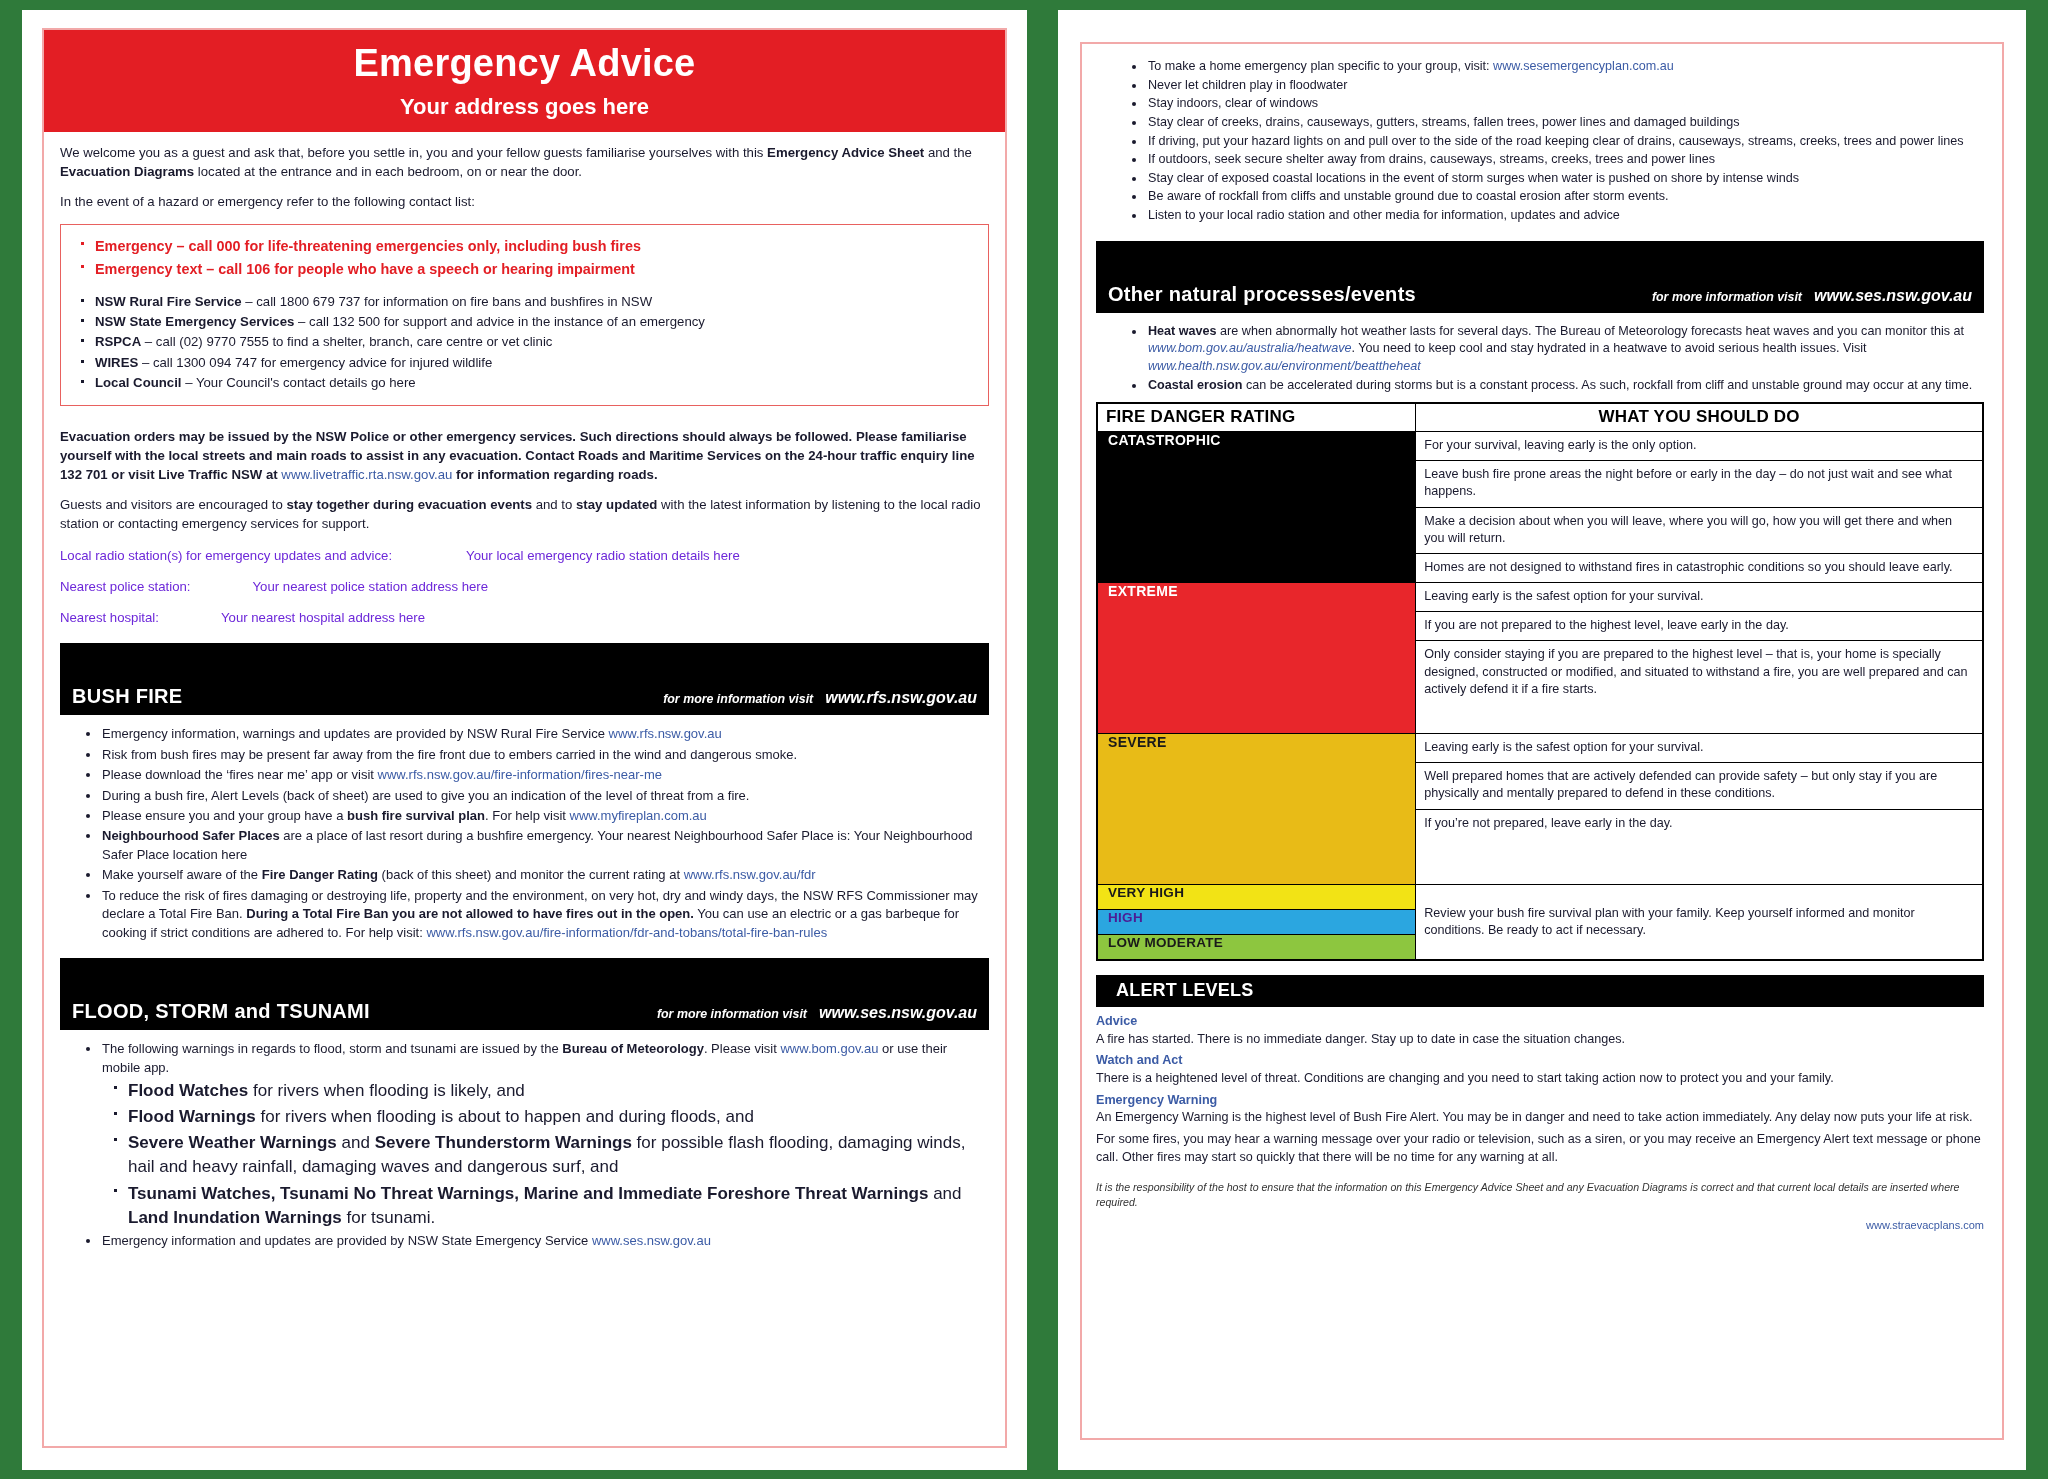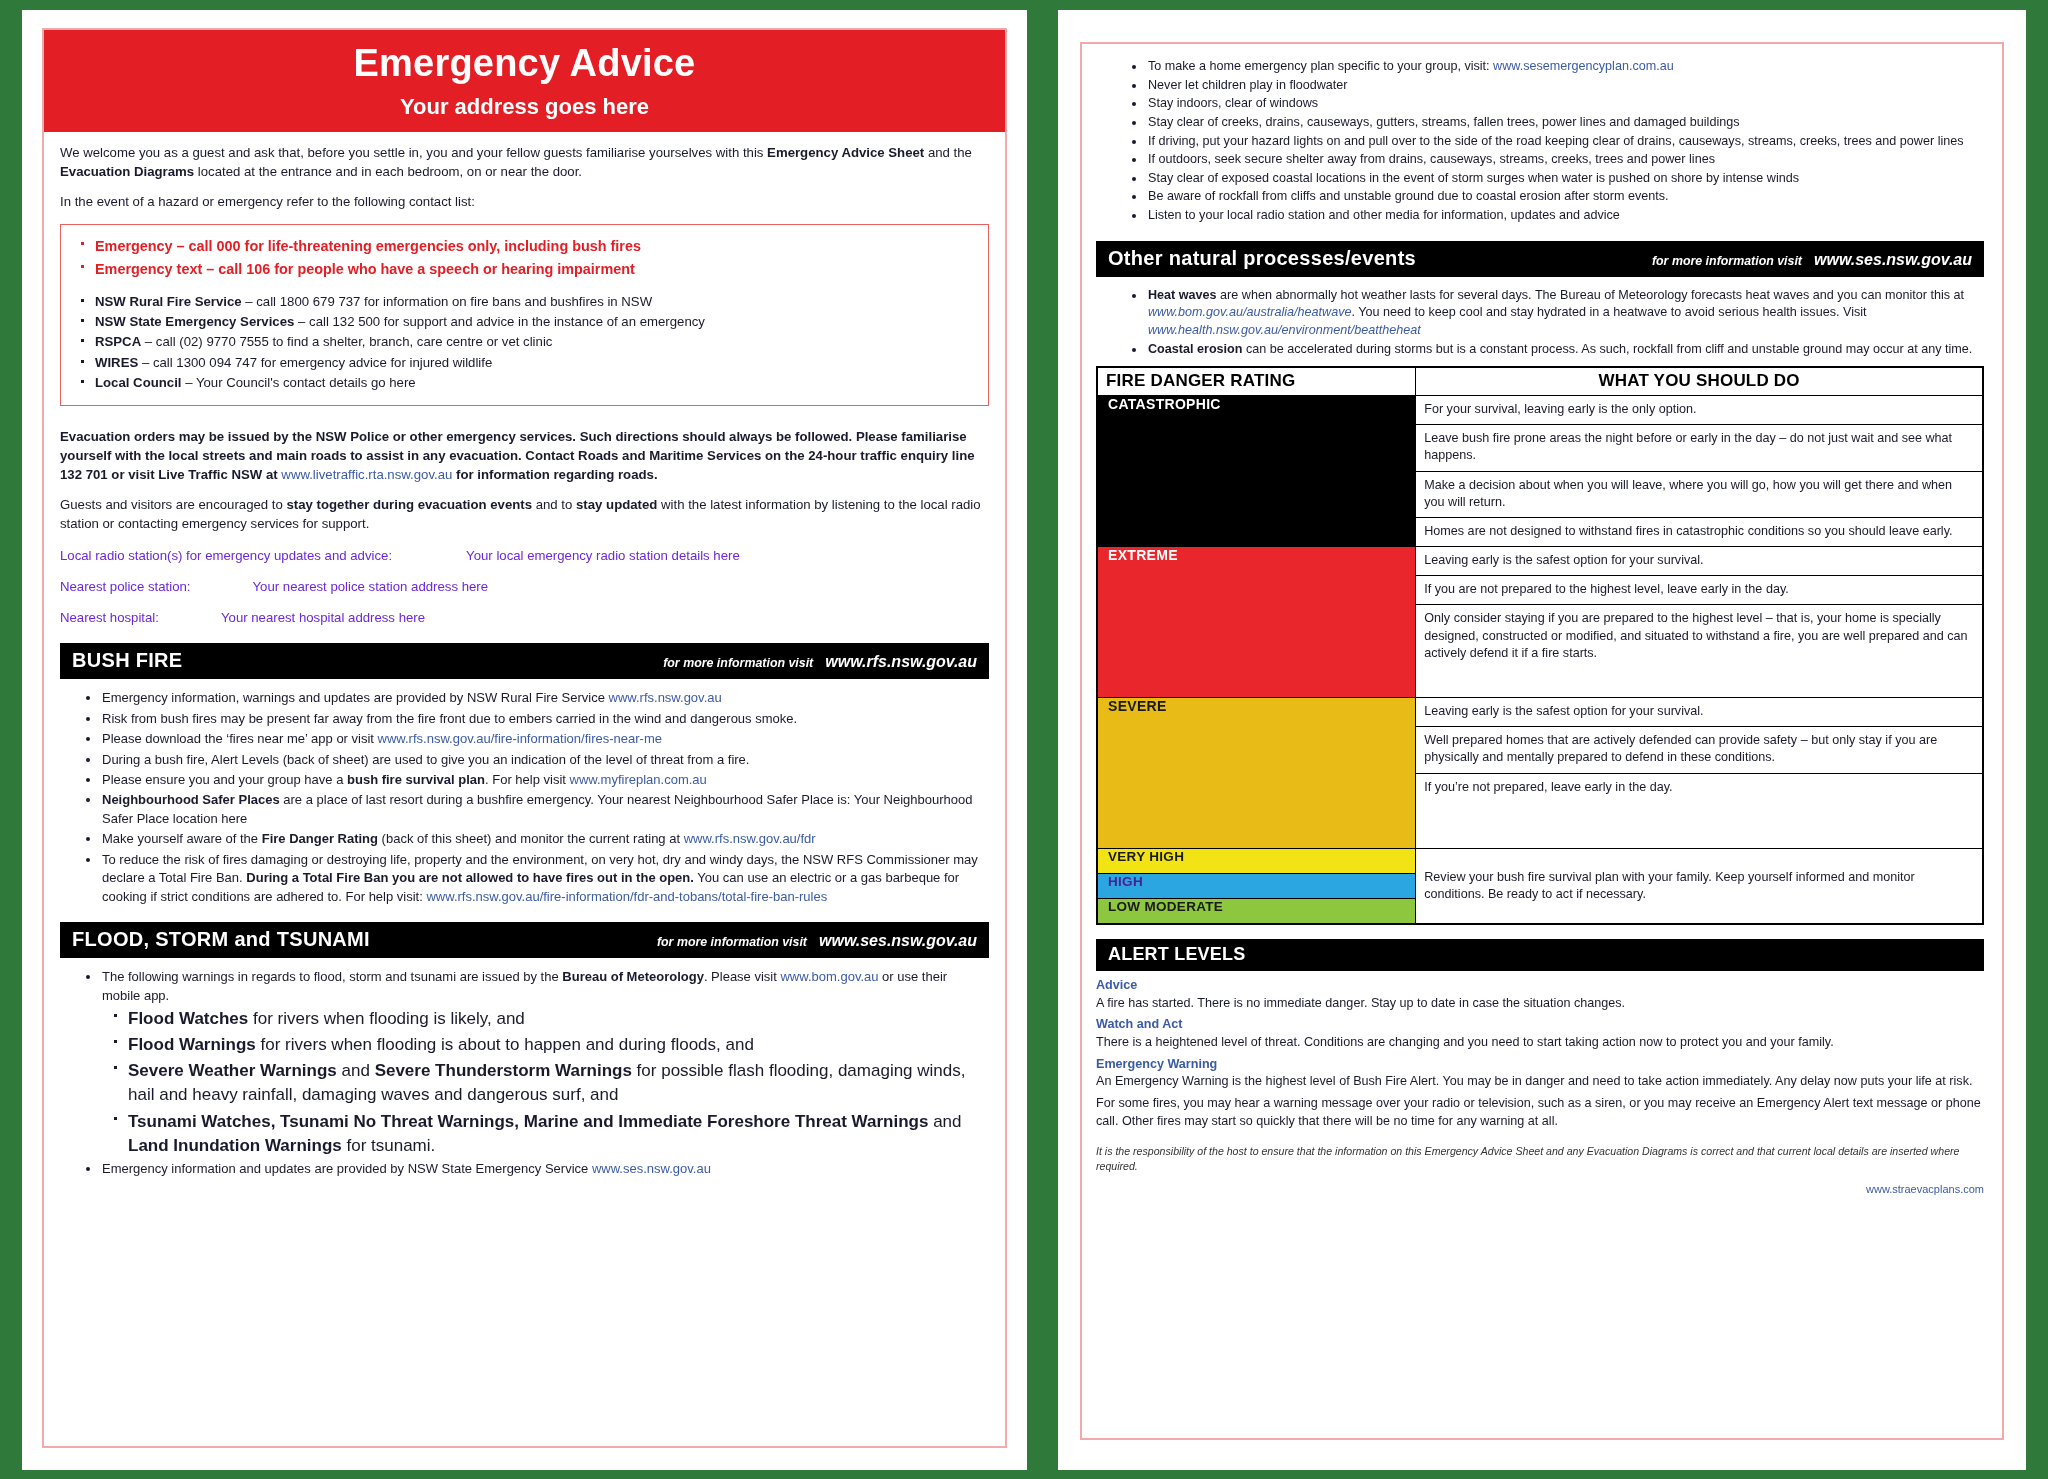--- a/index.html
+++ b/index.html
@@ -61,21 +61,21 @@
   ul.tight li.red{color:#e31e24;font-size:14.4px;font-weight:bold;line-height:1.55;}
   ul.tight li.red:before{background:#e31e24;}
   ul.tight li b{font-weight:bold;}
   .gap-li{height:10px;}
 
   
   .bar{
     background:#000;color:#fff;display:flex;align-items:baseline;
     padding:6px 12px 7px 12px;margin:16px 0 10px 0;
   }
-  .bar .bt{font-size:20px;font-weight:bold;letter-spacing:.3px;}
+  .bar .bt{font-size:20px;font-weight:bold;letter-spacing:.3px;margin-top:36px;}
   .bar .bmid{margin-left:auto;font-size:12.4px;font-style:italic;font-weight:bold;}
   .bar .burl{font-size:16px;font-weight:bold;font-style:italic;margin-left:12px;}
 
   ul.bul{margin:0;padding:0 0 0 42px;list-style:none;}
   ul.bul>li{
     position:relative;font-size:13px;line-height:1.42;margin:0 0 2px 0;color:#1a1a2e;
   }
   ul.bul>li:before{
     content:"";position:absolute;left:-16px;top:7px;width:4px;height:4px;border-radius:50%;background:#1a1a2e;
   }
@@ -125,21 +125,21 @@
   td.adv{background:#fff;padding:0;}
   td.adv .ln{
     font-size:12.6px;line-height:1.36;color:#1a1a2e;padding:5px 8px 6px 8px;
     border-bottom:1.2px solid #000;
   }
   td.adv .ln:last-child{border-bottom:none;}
   td.adv.single{font-size:12.6px;line-height:1.38;color:#1a1a2e;padding:10px 8px;vertical-align:middle;}
 
   
   .bar2{
-    background:#000;color:#fff;padding:5px 12px 6px 12px;margin:14px 0 6px 0;
+    background:#000;color:#fff;padding:5px 12px 6px 20px;margin:14px 0 6px 0;
     font-size:18px;font-weight:bold;letter-spacing:.2px;
   }
   .al{font-size:12.6px;line-height:1.40;color:#1a1a2e;margin:0;}
   .al .t{color:#3b5ba5;font-weight:bold;display:block;}
   .al p{margin:0 0 4px 0;}
   .foot{
     margin-top:14px;font-size:10.6px;font-style:italic;line-height:1.38;color:#333;
   }
   .foot-url{margin-top:10px;text-align:right;font-size:11px;color:#3b5ba5;}
 </style>

